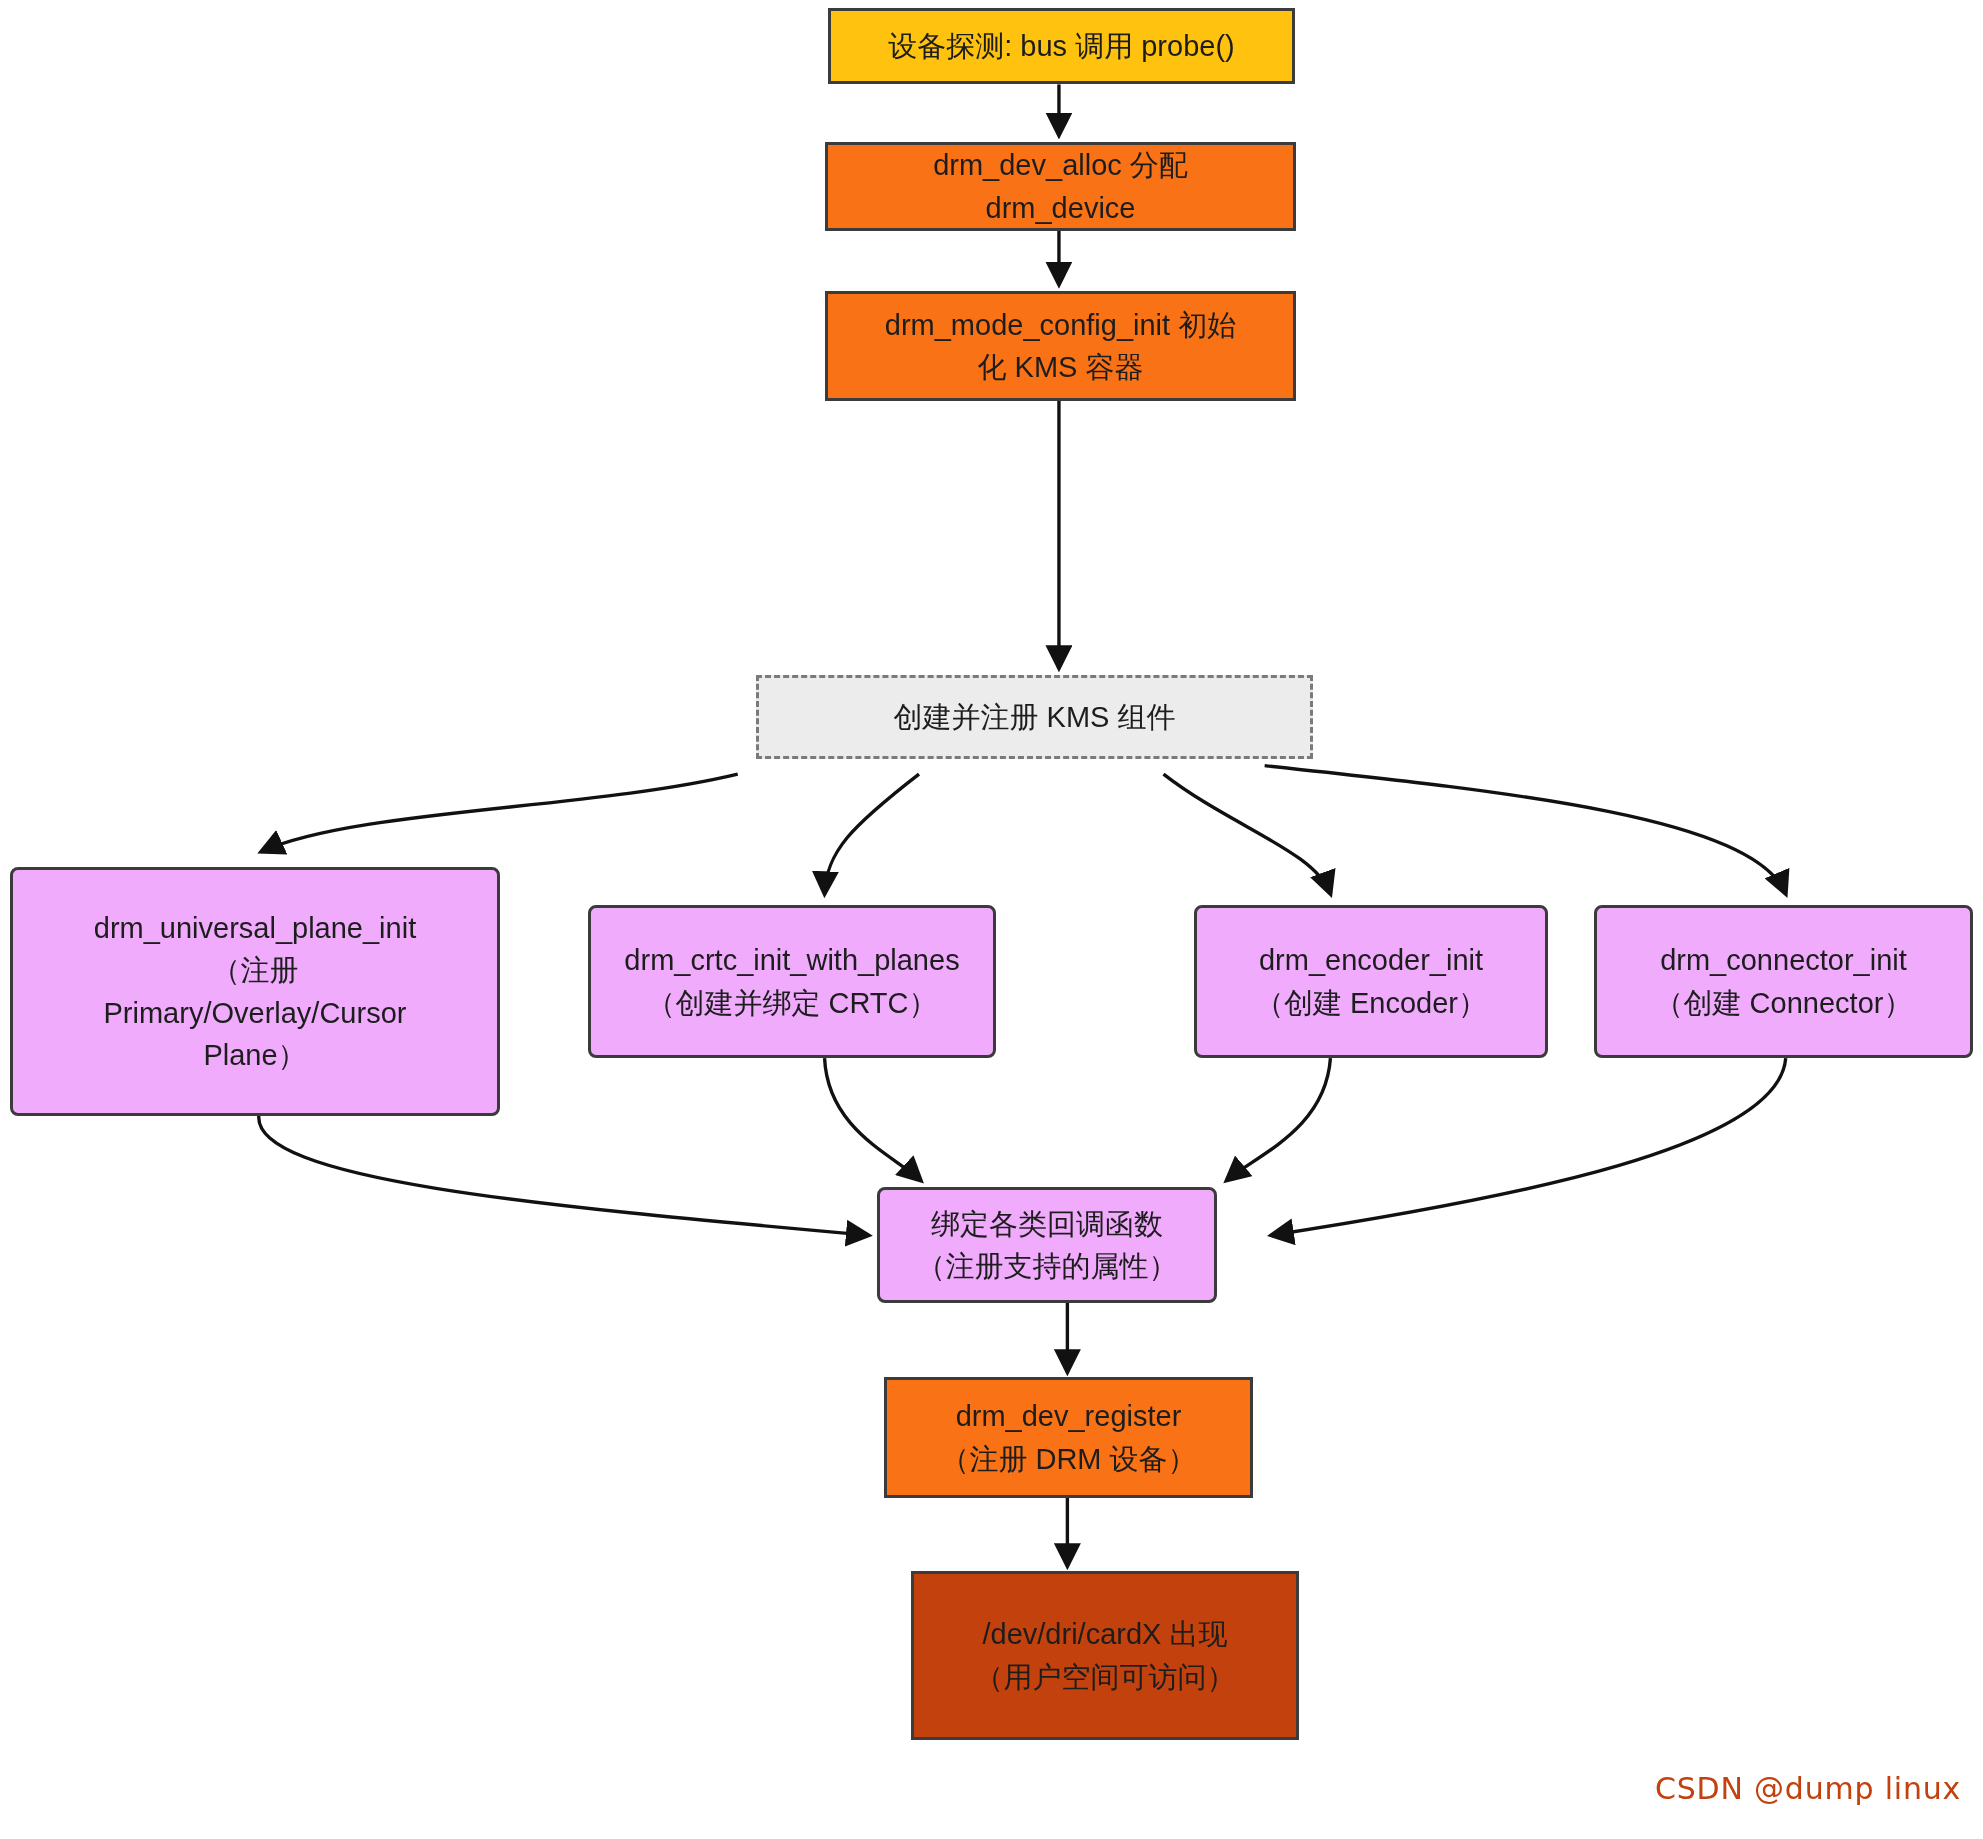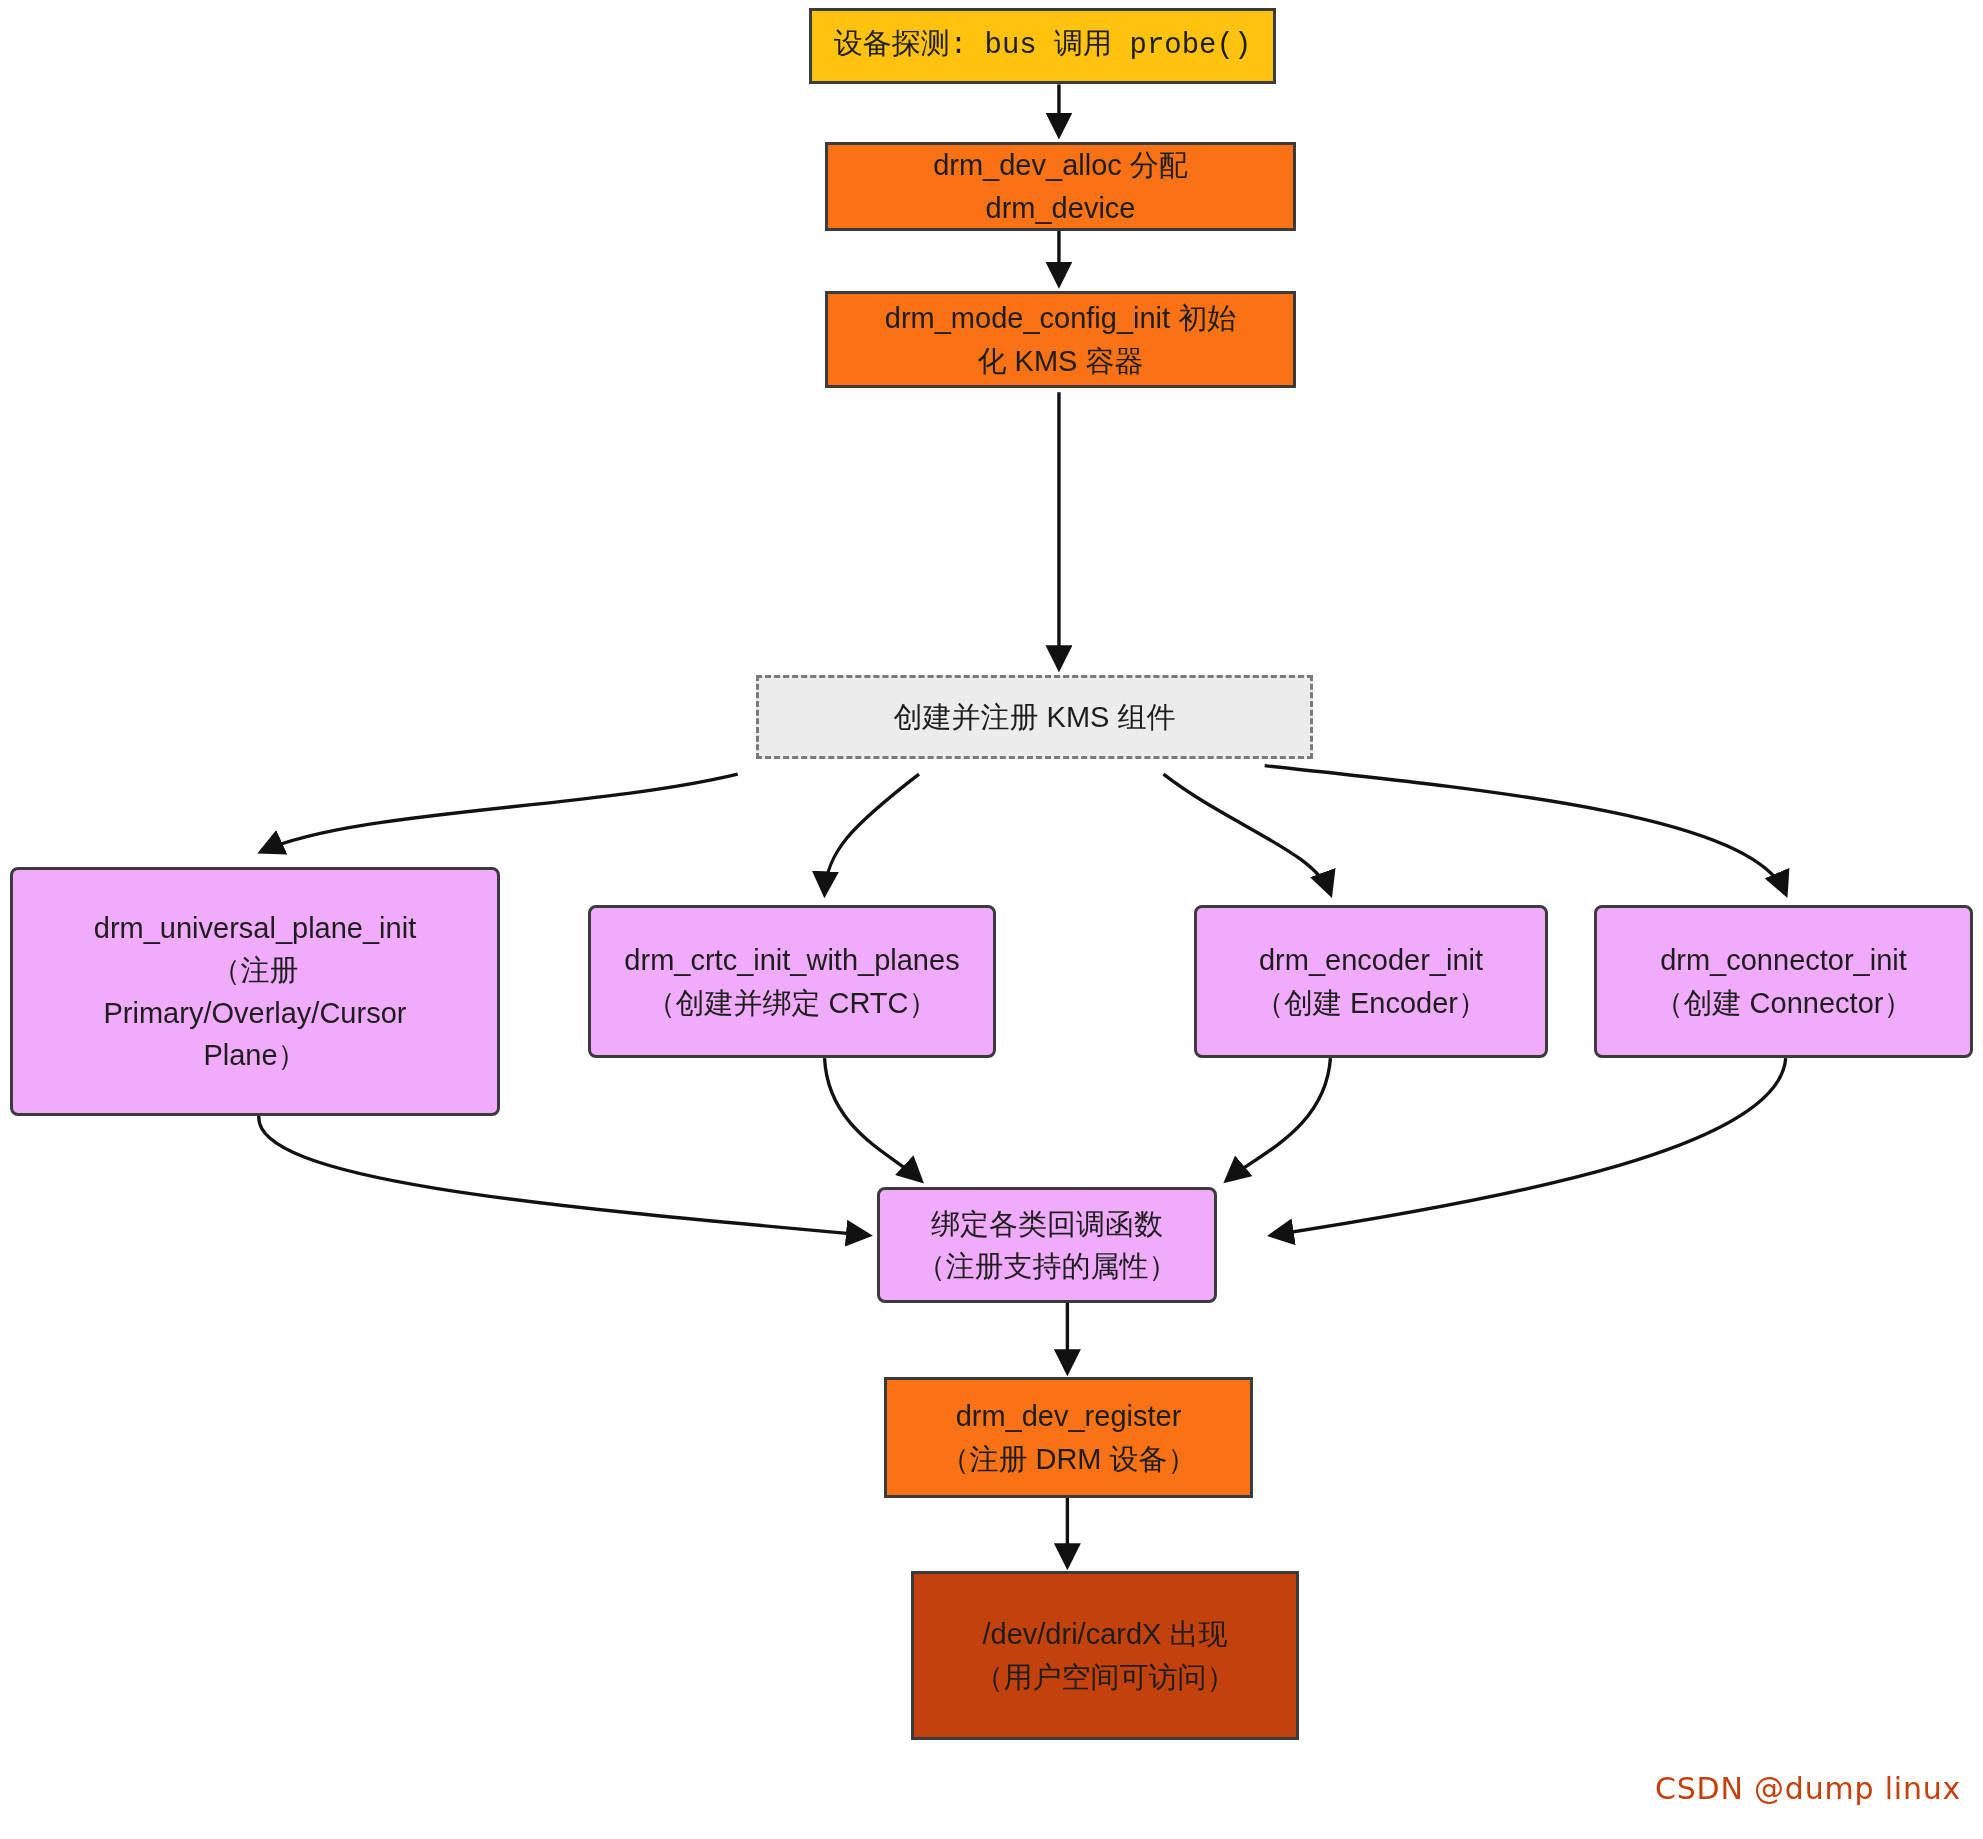--- a/index.html
+++ b/index.html
@@ -90,26 +90,26 @@
       <path d="M 1578 1255 C 1572 1340, 1490 1370, 1455 1400"></path>
 
       <path d="M 2118 1255 C 2110 1360, 1800 1420, 1508 1465"></path>
 
       <path d="M 1266 1545 L 1266 1627"></path>
 
       <path d="M 1266 1775 L 1266 1857"></path>
     </g>
   </svg>
 
-  <div class="node n-start" style="left:809px; top:8.4px; width:467px; height:76px;font-family:Liberation Mono, monospace;">设备探测: bus 调用 probe()</div>
+  <div class="node n-start" style="left:828px; top:8.4px; width:467px; height:76px;">设备探测: bus 调用 probe()</div>
 
   <div class="node n-blue" style="left:825px; top:142px; width:471px; height:89px;">drm_dev_alloc 分配
 drm_device</div>
 
-  <div class="node n-blue" style="left:825px; top:291px; width:471px; height:97px;">drm_mode_config_init 初始
+  <div class="node n-blue" style="left:825px; top:291px; width:471px; height:110px;">drm_mode_config_init 初始
 化 KMS 容器</div>
 
   <div class="node n-dashed" style="left:756px; top:675px; width:557px; height:84px;">创建并注册 KMS 组件</div>
 
   <div class="node n-green" style="left:10px; top:867px; width:490px; height:249px;">drm_universal_plane_init
 （注册
 Primary/Overlay/Cursor
 Plane）</div>
 
   <div class="node n-green" style="left:588px; top:905px; width:408px; height:153px;">drm_crtc_init_with_planes

